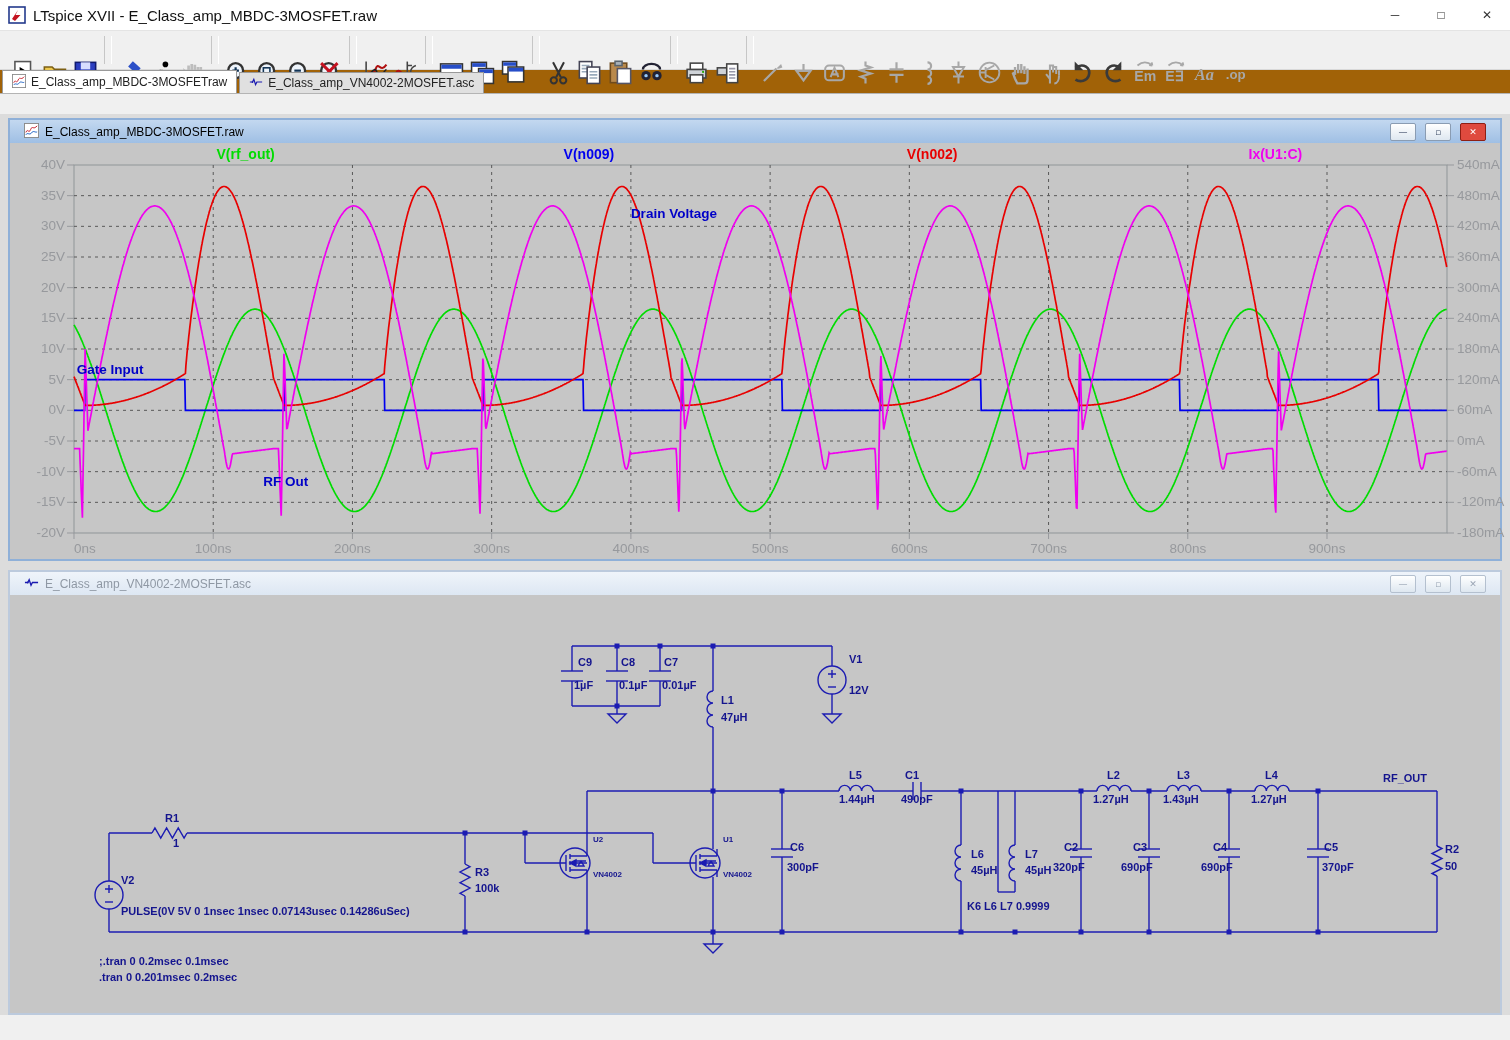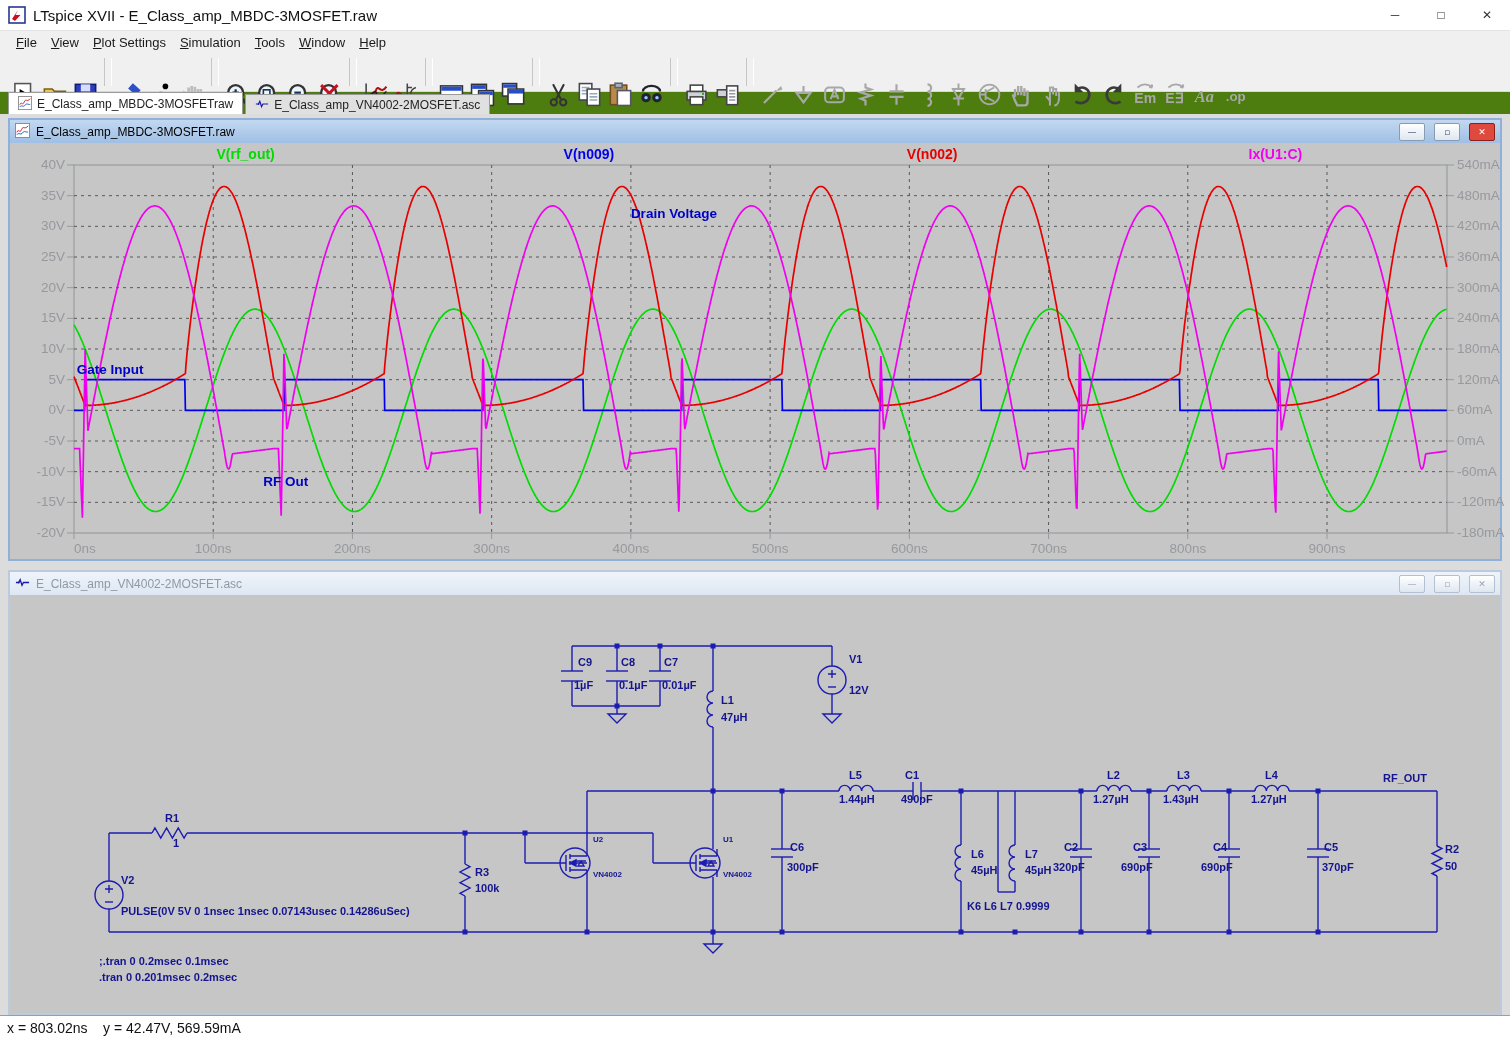--- a/index.html
+++ b/index.html
@@ -14,28 +14,28 @@
   
   .menubar{height:22px;display:flex;align-items:center;padding-left:9px;background:#f0f0f0;font-size:13px;color:#1a1a1a;}
   .menu-item{padding:2px 7px;display:inline-block;}
   .menu-item::first-letter{text-decoration:underline;}
   
   .toolbar{height:38px;background:#f0f0f0;display:flex;align-items:center;padding-left:8px;border-bottom:1px solid #d9d9d9;}
   .tb{width:31px;height:32px;display:flex;align-items:center;justify-content:center;margin-top:44px;}
   .tb svg{width:25px;height:25px;}
   .tb-sep{width:6px;height:28px;border-left:1px solid #c6c6c6;border-right:1px solid #ffffff;margin:0 3px;}
   
-  .tabbar{height:23px;background:#4d7c0f;display:flex;align-items:flex-end;padding-left:8px;border-bottom:1px solid #b4b4b4;}
+  .tabbar{height:23px;background:#a16207;display:flex;align-items:flex-end;padding-left:2px;border-bottom:1px solid #b4b4b4;}
   .tab{height:20px;display:flex;align-items:center;gap:5px;padding:0 9px;font-size:12px;color:#222;background:#e0e0e0;border:1px solid #9a9a9a;border-bottom:none;margin-right:2px;}
   .tab.active{background:#ffffff;height:22px;}
   .tab svg{width:14px;height:14px;}
   
   .mdi{position:absolute;left:0;top:114px;width:1510px;height:901px;background:#dcdcdc;}
   .child{position:absolute;box-sizing:border-box;border:2px solid #8fb0d8;background:#c6c6c6;}
-  .child .tbar{height:23px;display:flex;align-items:center;padding:0 5px;font-size:12px;gap:6px;}
+  .child .tbar{height:23px;display:flex;align-items:center;padding:0 14px;font-size:12px;gap:6px;}
   .child .tbar svg{width:15px;height:15px;}
   .tbar-active{background:linear-gradient(#c3d8f0,#9fbfe4);color:#000;}
   .tbar-inactive{background:linear-gradient(#eff4fa,#dde7f3);color:#8f98a4;}
   .child-inactive{border-color:#bccadd;}
   .tbar .tgrow{flex:1;}
   .tbtn{width:24px;height:16px;border:1px solid #8a9cb2;background:linear-gradient(#ffffff,#dee7f0);display:flex;align-items:center;justify-content:center;font-size:9px;color:#41506a;border-radius:2px;margin-left:3px;font-family:"DejaVu Sans",sans-serif;}
   .tbtn-close-active{background:#df4a3e;color:#fff;border-color:#8d1f14;}
   .tbtn-inactive{color:#9aa5b4;border-color:#b4c0cf;}
   .content{position:absolute;left:0;right:0;bottom:0;top:23px;background:#c6c6c6;padding-left:27px;}
   
@@ -54,29 +54,20 @@
         </svg>
     </span>
     <span class="title-text">LTspice XVII - E_Class_amp_MBDC-3MOSFET.raw</span>
     <span class="win-btns">
       <span class="win-btn">─</span>
       <span class="win-btn">□</span>
       <span class="win-btn">✕</span>
     </span>
   </div>
 
-  <div class="menubar">
-    <span class="menu-item">File</span>
-    <span class="menu-item">View</span>
-    <span class="menu-item">Plot Settings</span>
-    <span class="menu-item">Simulation</span>
-    <span class="menu-item">Tools</span>
-    <span class="menu-item">Window</span>
-    <span class="menu-item">Help</span>
-  </div>
 
   <div class="toolbar" id="toolbar">
       <span class="tb">
         <svg viewBox="0 0 16 16">
           <rect x="2.5" y="1" width="10" height="14" fill="#fff" stroke="#555"></rect>
           <path d="M5.5 4.5l6 3.5-6 3.5z" fill="#000"></path>
         </svg>
       </span>
       <span class="tb">
         <svg viewBox="0 0 16 16">
@@ -678,16 +669,13 @@
               <text x="1418" y="870" font-size="11">50</text>
               <text x="72" y="965" font-size="11">;.tran 0 0.2msec 0.1msec</text>
               <text x="72" y="981" font-size="11">.tran 0 0.201msec 0.2msec</text>
             </g>
           </svg>
       </div>
     </div>
 
   </div>
 
-  <div class="statusbar">
-    <span>x = 803.02ns    y = 42.47V, 569.59mA</span>
-  </div>
 </div>
 
 </body></html>

